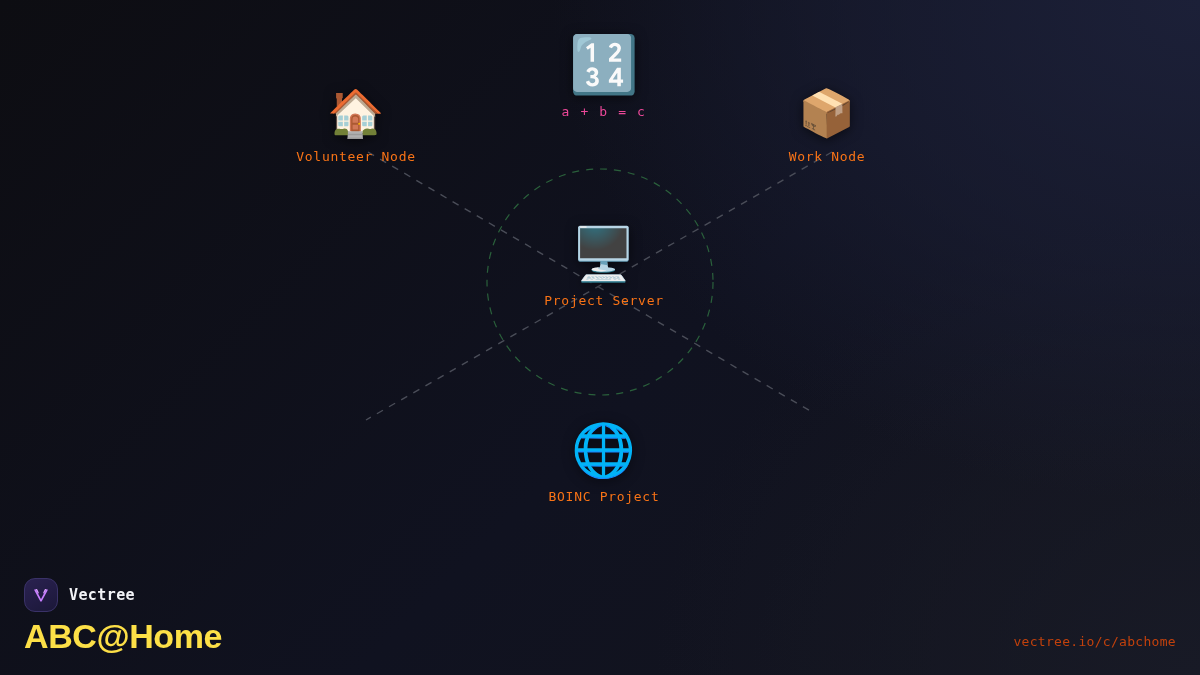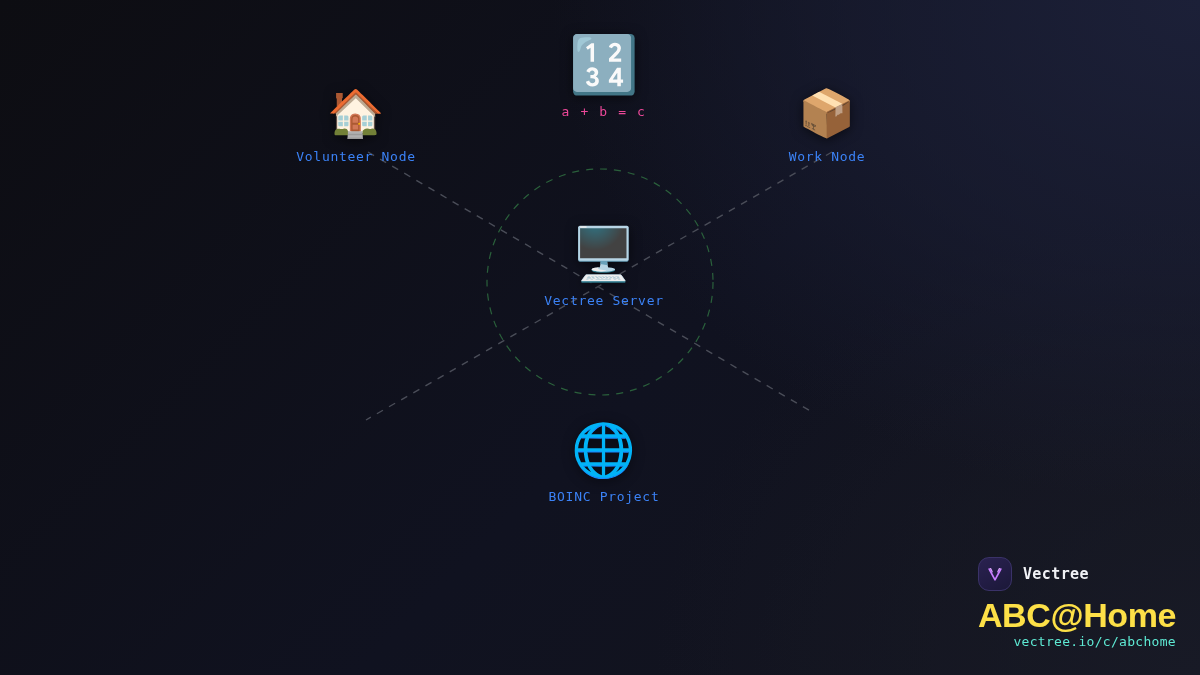--- a/index.html
+++ b/index.html
@@ -53,21 +53,21 @@
     line-height: 1;
     text-align: center;
     filter: drop-shadow(0 2px 6px rgba(0,0,0,0.55));
   }
 
   .node-label {
     margin-top: 13px;
     font-family: "DejaVu Sans Mono", "Liberation Mono", monospace;
     font-size: 13px;
     letter-spacing: 0.7px;
-    color: #3b82f6;
+    color: #f97316;
     text-align: center;
     white-space: nowrap;
   }
 
   .node-sublabel {
     margin-top: 11px;
     font-family: "DejaVu Sans Mono", "Liberation Mono", monospace;
     font-size: 13px;
     letter-spacing: 1.6px;
     color: #ec4899;
@@ -79,21 +79,20 @@
   #footer-bar {
     position: absolute;
     left: 0;
     bottom: 0;
     width: 1200px;
     height: 118px;
     display: flex;
     align-items: flex-end;
     justify-content: space-between;
     padding: 0 24px 20px 24px;
-    flex-direction: column;
   }
 
   #brand-block {
     display: flex;
     flex-direction: column;
     gap: 7px;
   }
 
   #brand-row {
     display: flex;
@@ -127,21 +126,21 @@
     font-size: 34px;
     letter-spacing: -0.4px;
     color: #fde047;
     line-height: 1.05;
   }
 
   #footer-url {
     font-family: "DejaVu Sans Mono", "Liberation Mono", monospace;
     font-size: 13px;
     letter-spacing: 0.3px;
-    color: #5eead4;
+    color: #c2410c;
     padding-bottom: 6px;
   }
 </style>
 </head>
 <body>
 
 <div id="diagram-stage">
 
   <svg id="connections-layer" viewBox="0 0 1200 675" width="1200" height="675" xmlns="http://www.w3.org/2000/svg">
     <g id="connection-lines">
@@ -159,21 +158,21 @@
       <div class="node" style="left: 356px; top: 127px;">
         <div class="node-glyph" style="font-size: 46px;">🏠</div>
         <div class="node-label">Volunteer Node</div>
       </div>
       <div class="node" style="left: 827px; top: 127px;">
         <div class="node-glyph" style="font-size: 46px;">📦</div>
         <div class="node-label">Work Node</div>
       </div>
       <div class="node" style="left: 604px; top: 268px;">
         <div class="node-glyph" style="font-size: 52px;">🖥️</div>
-        <div class="node-label">Vectree Server</div>
+        <div class="node-label">Project Server</div>
       </div>
       <div class="node" style="left: 604px; top: 464px;">
         <div class="node-glyph" style="font-size: 52px;">🌐</div>
         <div class="node-label">BOINC Project</div>
       </div>
     </div>
 </div>
 
 <div id="footer-bar">
 

